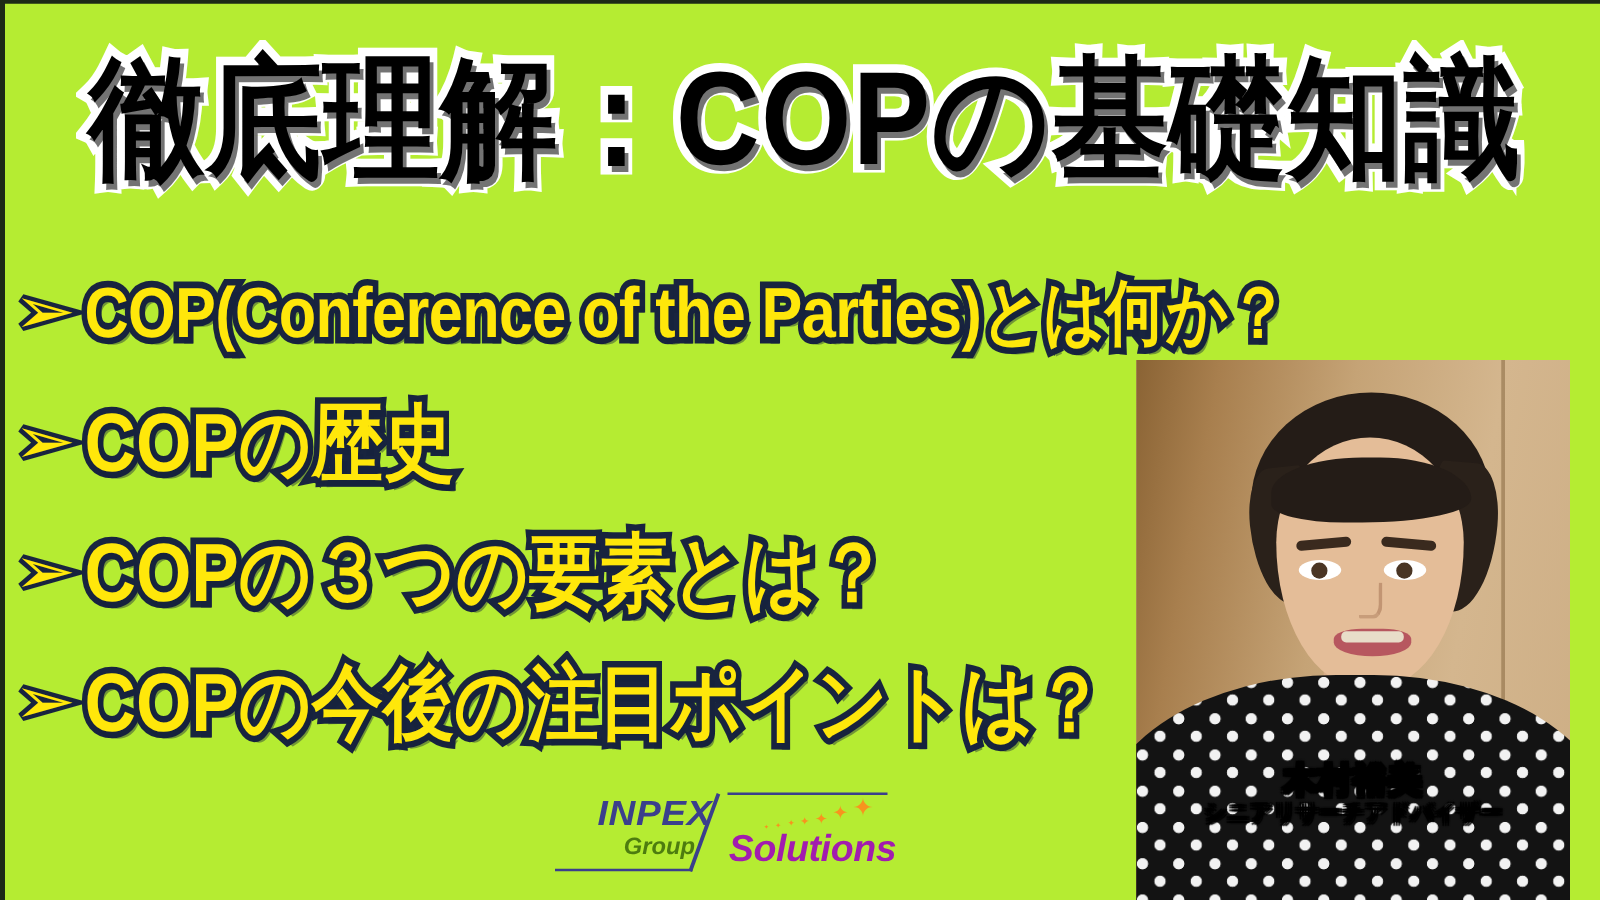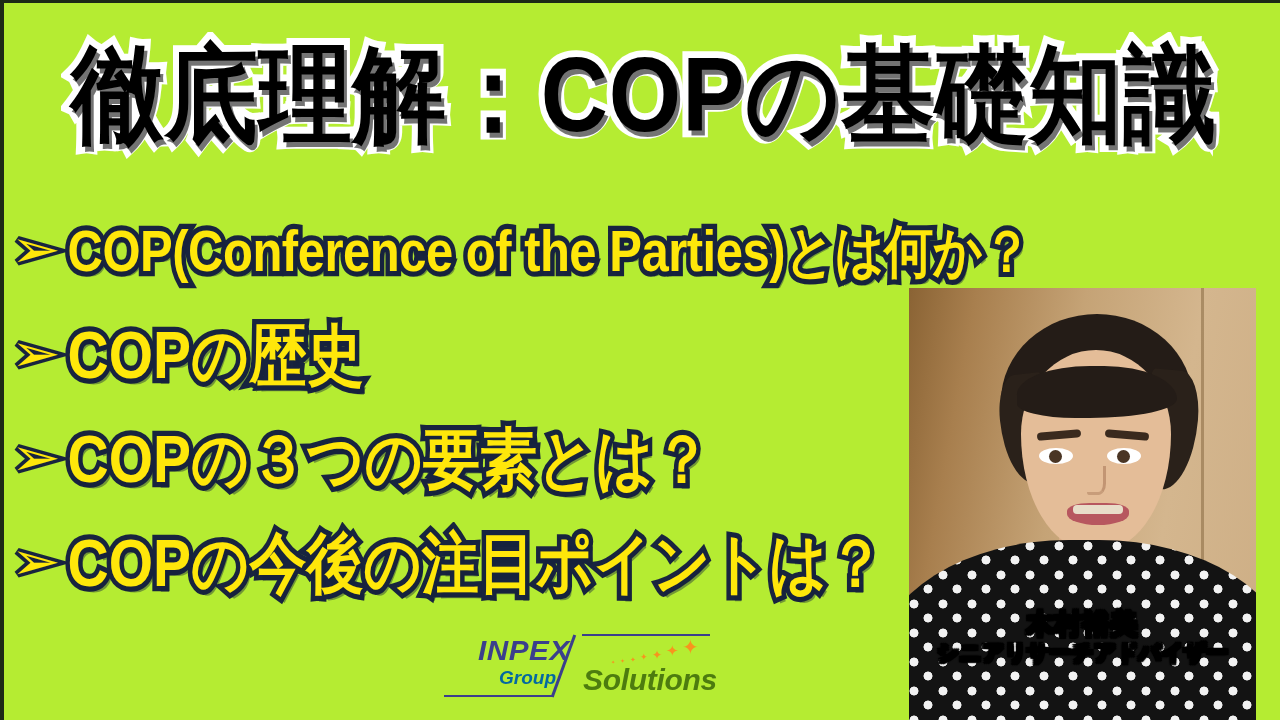--- a/index.html
+++ b/index.html
@@ -104,21 +104,21 @@
     color: #3b3f8c;
     letter-spacing: 0.5px;
     line-height: 1;
     display: block;
     transform: scaleX(1.06);
   }
   #logo-group {
     font-size: 19px;
     font-weight: 700;
     font-style: italic;
-    color: #0369a1;
+    color: #4d7c0f;
     line-height: 1;
     display: block;
     margin-top: 3px;
     margin-right: 10px;
   }
   #logo-slash {
     position: absolute;
     left: 126px;
     top: -4px;
     width: 3px;
@@ -143,21 +143,21 @@
     height: 2px;
     background: #3b3f8c;
   }
   #logo-solutions {
     position: absolute;
     left: 147px;
     top: 28px;
     font-size: 30px;
     font-weight: 900;
     font-style: italic;
-    color: #4d7c0f;
+    color: #a21caf;
     line-height: 1;
     letter-spacing: -0.3px;
   }
   #logo-sparkles {
     position: absolute;
     left: 168px;
     top: 2px;
     width: 110px;
     height: 30px;
   }
@@ -333,22 +333,22 @@
       -2px 0 1px #000, 2px 0 1px #000, 0 -2px 1px #000, 0 2px 1px #000,
       -2px -2px 1px #000, 2px 2px 1px #000, -2px 2px 1px #000, 2px -2px 1px #000;
   }
   #caption-name {
     font-size: 27px;
     font-weight: 900;
     letter-spacing: 1px;
     display: block;
   }
   #caption-role {
-    font-size: 22px;
-    font-weight: 700;
+    font-size: 18px;
+    font-weight: 400;
     letter-spacing: 0px;
     display: block;
     margin-top: 2px;
   }
 </style>
 </head>
 <body>
 
 <div id="stage">
 

